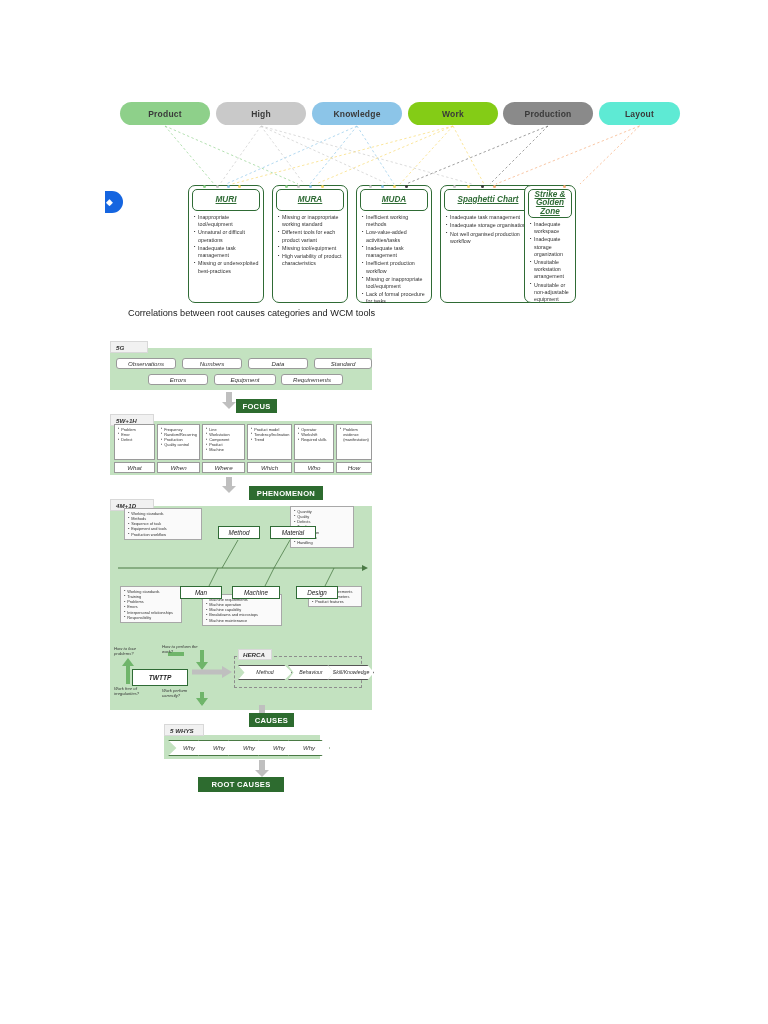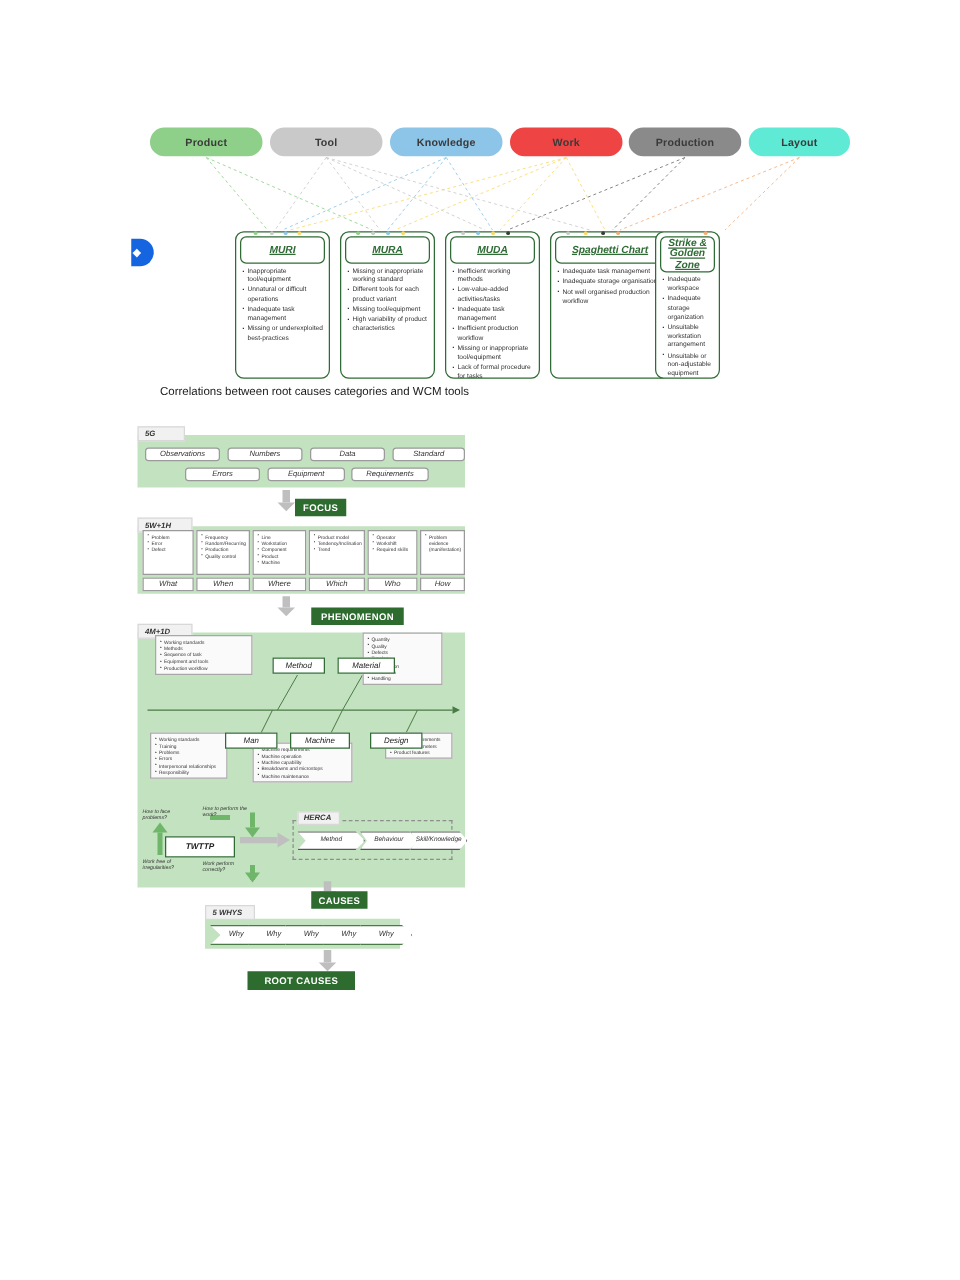--- a/index.html
+++ b/index.html
@@ -152,26 +152,26 @@
       <line x1="548" y1="126" x2="490" y2="184" stroke="#6e6e6e" stroke-width="0.7" stroke-dasharray="2.4 2.4" opacity="0.95"></line>
       <line x1="639.5" y1="126" x2="496" y2="184" stroke="#f5ab78" stroke-width="0.7" stroke-dasharray="2.4 2.4" opacity="0.95"></line>
       <line x1="639.5" y1="126" x2="580" y2="184" stroke="#f5ab78" stroke-width="0.7" stroke-dasharray="2.4 2.4" opacity="0.95"></line>
     </svg>
 
   <div id="pill-row">
       <div class="pill" style="left: 0px; width: 90px; background: rgb(142, 208, 138);">
         <span>Product</span>
       </div>
       <div class="pill" style="left: 96px; width: 90px; background: rgb(201, 201, 201);">
-        <span>Tool</span>
+        <span>High</span>
       </div>
       <div class="pill" style="left: 192px; width: 90px; background: rgb(140, 197, 232);">
         <span>Knowledge</span>
       </div>
-      <div class="pill" style="left: 288px; width: 90px; background: #ef4444;">
+      <div class="pill" style="left: 288px; width: 90px; background: #84cc16;">
         <span>Work</span>
       </div>
       <div class="pill" style="left: 383px; width: 90px; background: rgb(138, 138, 138);">
         <span>Production</span>
       </div>
       <div class="pill" style="left: 479px; width: 81px; background: #5eead4;">
         <span>Layout</span>
       </div>
     </div>
 

